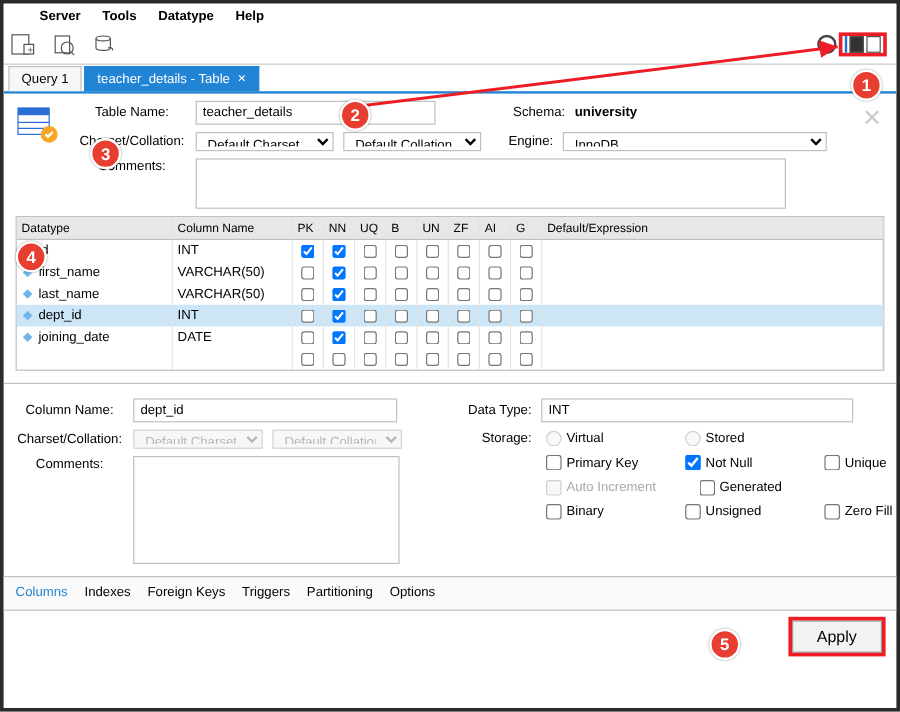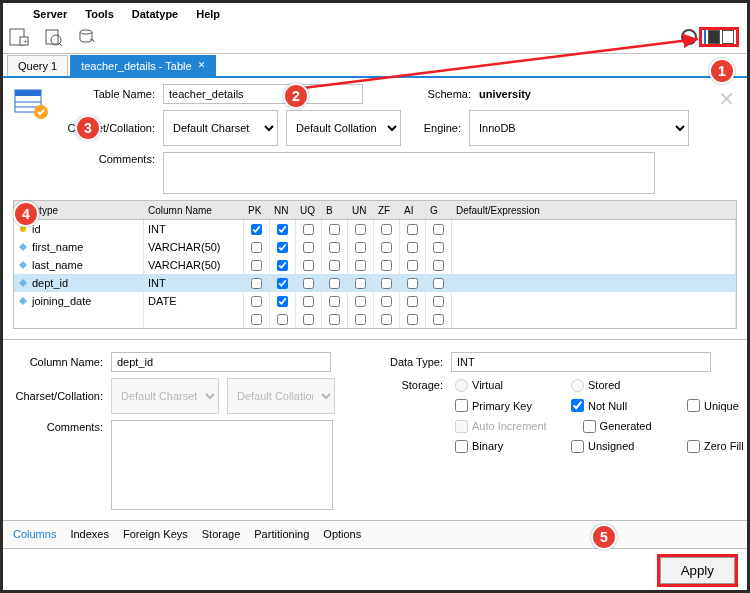--- a/index.html
+++ b/index.html
@@ -80,29 +80,29 @@
   }
   .tab.active {
     background: var(--blue);
     color: #fff;
     border-color: var(--blue);
   }
   .tab .x { font-size: 9px; }
   
   .editor { padding: 6px 10px 0 10px; position: relative; }
   .row { display: flex; align-items: center; margin-bottom: 6px; gap: 8px; }
-  .label { width: 90px; text-align: right; }
+  .label { width: 90px; text-align: center; }
   .label-sm { width: 52px; text-align: right; }
   input[type=text], select, textarea {
     font: 11px "Segoe UI", sans-serif;
     border: 1px solid var(--grey-border);
     background: #fff;
     padding: 3px 5px;
   }
-  select { height: 36px; }
+  select { height: 16px; }
   textarea { resize: none; }
   .table-icon {
     width: 36px; height: 36px;
     position: absolute; left: 10px; top: 8px;
   }
   .form-left { margin-left: 52px; }
   .close-x { position:absolute; right:12px; top:8px; color:#ccc; font-size:20px; cursor:default;}
   
   .grid {
     border: 1px solid var(--grey-border);
@@ -562,21 +562,21 @@
         </div>
       </div>
     </div>
   </div>
 </div>
 
 <div class="bottom-tabs">
   <span class="active">Columns</span>
   <span>Indexes</span>
   <span>Foreign Keys</span>
-  <span>Storage</span>
+  <span>Triggers</span>
   <span>Partitioning</span>
   <span>Options</span>
 </div>
 
 <div class="footer">
   <button class="btn highlight">Apply</button>
 </div>
 
 <div class="badge" style="right:12px; top:55px">1</div>
 <div class="badge" style="left:280px; top:80px">2</div>

